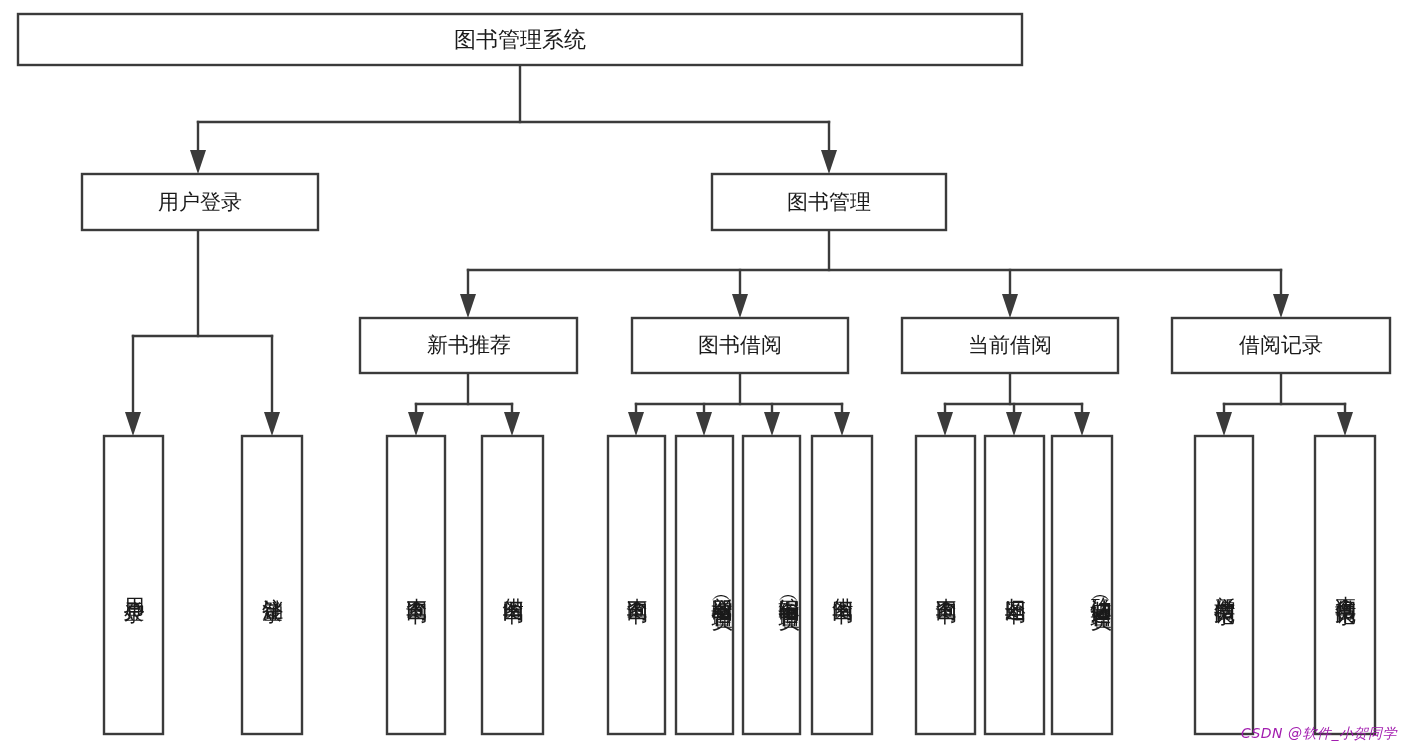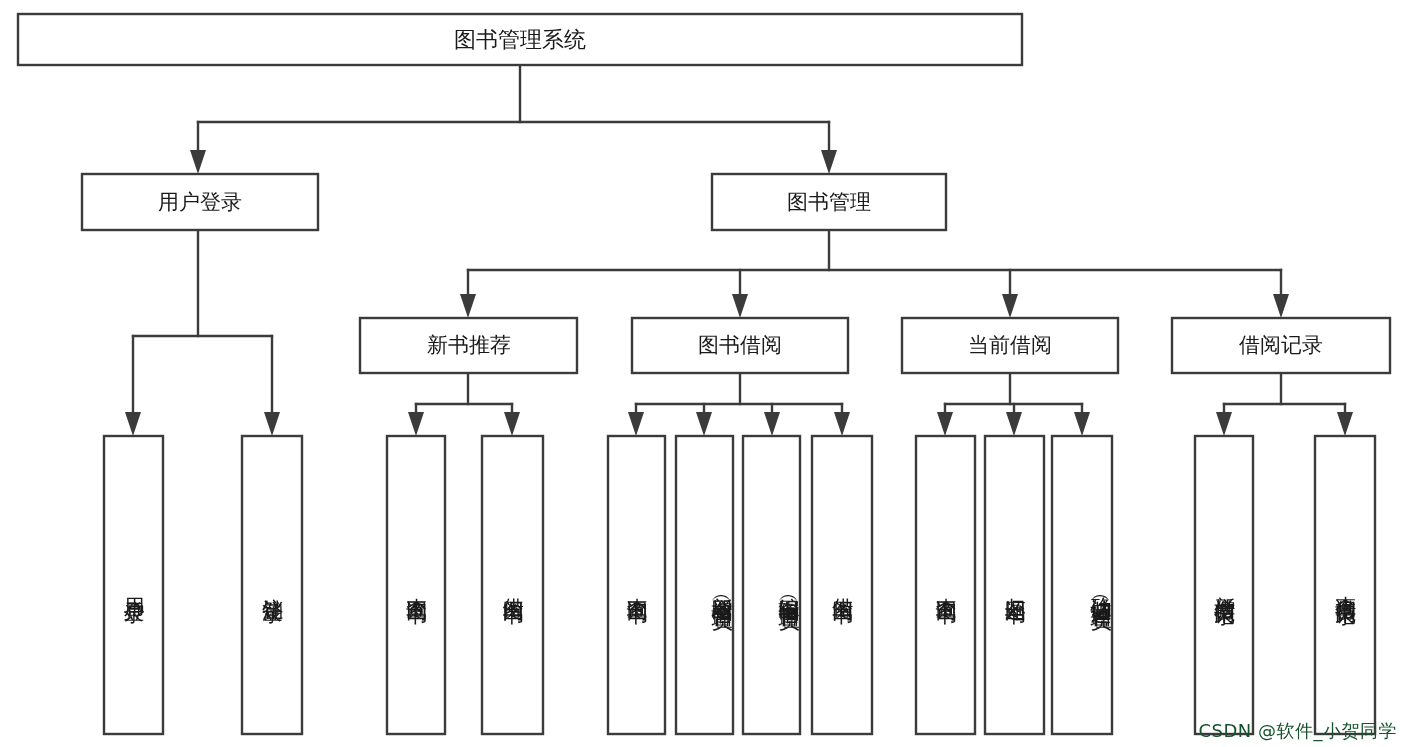--- a/index.html
+++ b/index.html
@@ -72,24 +72,25 @@
     align-items: center;
     justify-content: center;
     pointer-events: none;
     overflow: hidden;
   }
   .watermark {
     position: absolute;
     right: 8px;
     bottom: 4px;
     font-family: "DejaVu Sans", "Liberation Sans", sans-serif;
-    font-size: 18px;
-    color: #14532d;
+    font-size: 14px;
+    color: #a21caf;
     letter-spacing: 0.5px;
     white-space: nowrap;
+    font-style: italic;
   }
 </style>
 </head>
 <body>
 
 <div id="diagram-root">
 
   <svg id="diagram-svg" viewBox="0 0 1405 747">
 
     <g>

